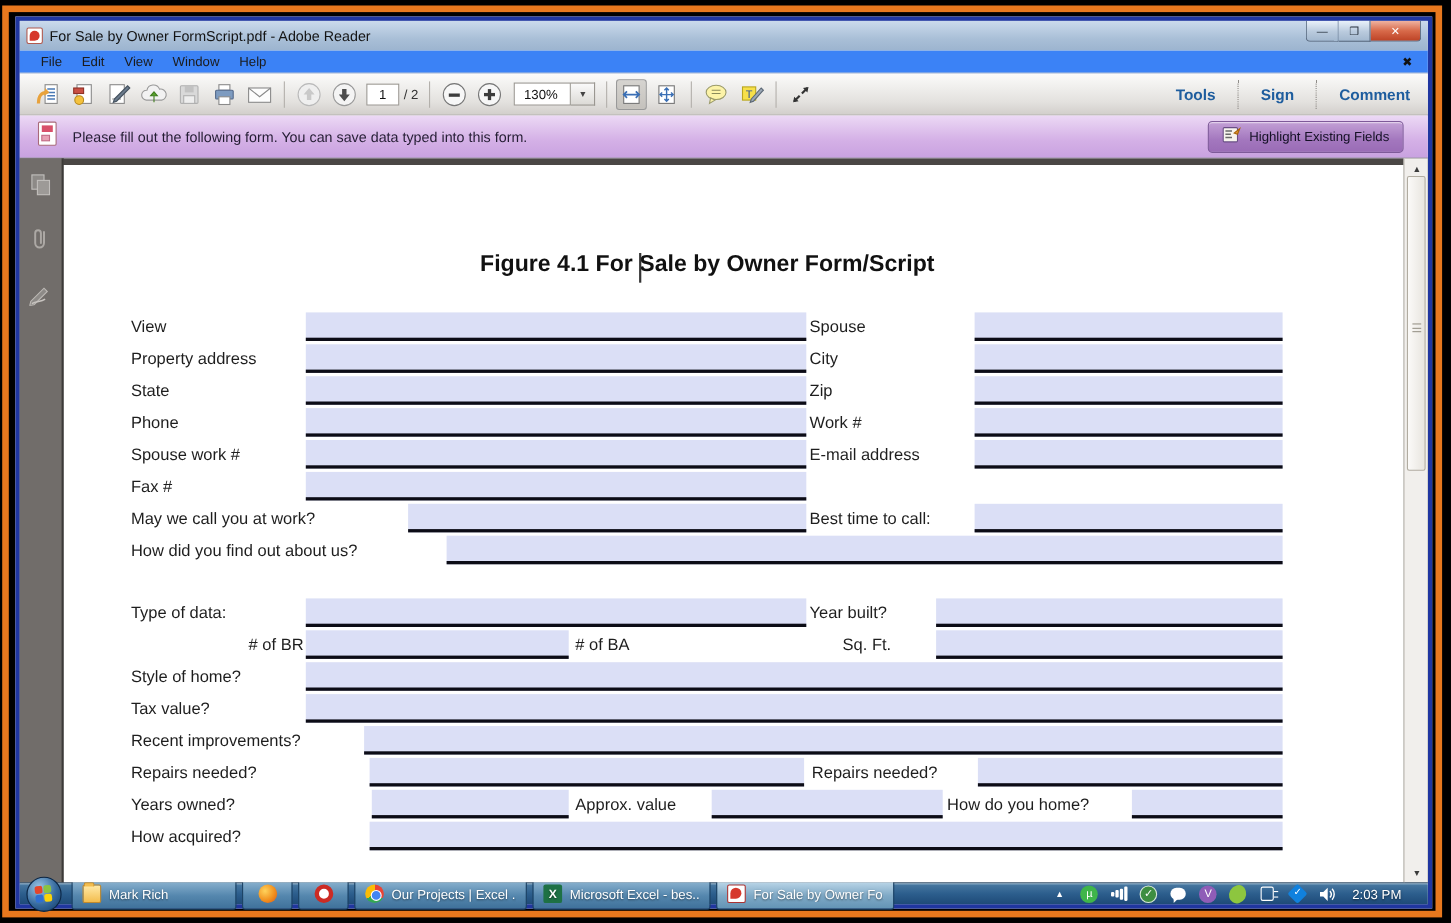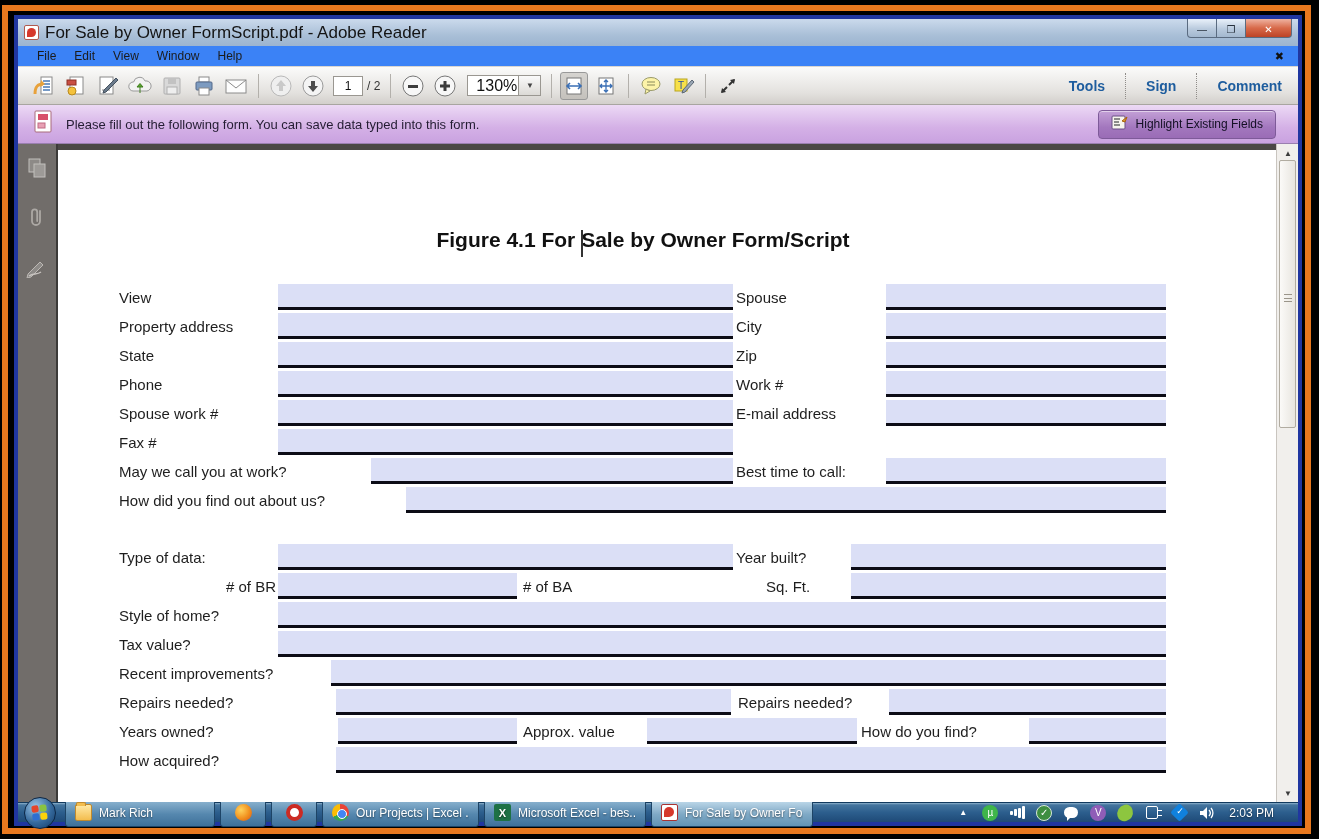--- a/index.html
+++ b/index.html
@@ -11,21 +11,21 @@
   .screen { position:absolute; left:14px; top:15px; width:1288px; height:811px;
             border:4px solid #2036a0; background:#fff; display:flex; flex-direction:column; }
 
   
   .titlebar { height:27px; background:linear-gradient(#cbdaec,#a9bfd7 60%,#9cb4cf);
               display:flex; align-items:center; padding:0 6px; flex:0 0 auto; }
   .app-ico { width:15px; height:15px; position:relative; background:#fff; border:1px solid #b05a50;
              border-radius:2px; margin-right:6px; }
   .app-ico::after { content:""; position:absolute; left:2px; top:2px; width:9px; height:9px;
                     background:#d6382c; border-radius:50% 50% 50% 0; }
-  .titletext { font-size:17px; color:#141414; flex:1 1 auto; white-space:nowrap; overflow:hidden; }
+  .titletext { font-size:13px; color:#141414; flex:1 1 auto; white-space:nowrap; overflow:hidden; }
   .winbtns { display:flex; margin-top:-8px; }
   .winbtn { height:19px; border:1px solid #5a6b80; border-top:none; display:flex; align-items:flex-end;
             justify-content:center; font-size:10px; color:#27313d; background:linear-gradient(#e9f1fa,#b9cadd 55%,#a3b8cf);
             padding-bottom:2px; }
   .winbtn.min { width:30px; border-radius:0 0 0 4px; }
   .winbtn.res { width:29px; border-left:none; }
   .winbtn.close { width:46px; border-left:none; border-radius:0 0 4px 0;
                   background:linear-gradient(#efb3a1,#d86a4a 50%,#bd4326); color:#fff; font-weight:bold; }
 
   
@@ -36,21 +36,21 @@
 
   
   .toolbar { height:38px; background:linear-gradient(#fbfbfa,#e3e1de 70%,#d2cfcb);
              border-bottom:1px solid #a8a5a0; display:flex; align-items:center; padding:0 10px;
              flex:0 0 auto; }
   .tbico { width:26px; height:26px; display:flex; align-items:center; justify-content:center; margin:0 3px; }
   .tbsep { width:1px; height:24px; background:#b3b0ab; margin:0 6px; }
   .pagebox { width:30px; height:20px; background:#fff; border:1px solid #9a9791; font-size:12px;
              color:#111; text-align:center; line-height:18px; margin:0 4px; }
   .pagetotal { font-size:12px; color:#333; margin-right:4px; }
-  .zoombox { height:21px; background:#fff; border:1px solid #9a9791; font-size:16px; color:#111;
+  .zoombox { height:21px; background:#fff; border:1px solid #9a9791; font-size:12px; color:#111;
              display:flex; align-items:center; padding:0 8px; margin-left:6px; width:52px; }
   .zoomdrop { width:22px; height:21px; border:1px solid #9a9791; border-left:none;
               background:linear-gradient(#fafafa,#dcdad6); font-size:8px; color:#444;
               display:flex; align-items:center; justify-content:center; }
   .fitbtn { width:28px; height:28px; border:1px solid #999; border-radius:3px;
             background:linear-gradient(#d6d4d0,#c4c1bc); display:flex; align-items:center;
             justify-content:center; margin:0 2px; }
   .fitbtn.flat { border-color:transparent; background:transparent; }
   .tb-right { margin-left:auto; display:flex; align-items:center; height:100%; }
   .tb-link { font-size:14px; font-weight:bold; color:#1e5d9e; padding:0 20px; }
@@ -394,21 +394,21 @@
 
             <div class="lbl" style="left:61px;top:539px">Repairs needed?</div>
             <div class="fld" style="left:278px;top:539px;width:395px"></div>
             <div class="lbl" style="left:680px;top:539px">Repairs needed?</div>
             <div class="fld" style="left:831px;top:539px;width:277px"></div>
 
             <div class="lbl" style="left:61px;top:568px">Years owned?</div>
             <div class="fld" style="left:280px;top:568px;width:179px"></div>
             <div class="lbl" style="left:465px;top:568px">Approx. value</div>
             <div class="fld" style="left:589px;top:568px;width:210px"></div>
-            <div class="lbl" style="left:803px;top:568px">How do you find?</div>
+            <div class="lbl" style="left:803px;top:568px">How do you home?</div>
             <div class="fld" style="left:971px;top:568px;width:137px"></div>
 
             <div class="lbl" style="left:61px;top:597px">How acquired?</div>
             <div class="fld" style="left:278px;top:597px;width:830px"></div>
           </div>
         </div>
 
         <div class="vscroll">
           <span class="scr-arrow scr-up">▲</span>
           <div class="scr-thumb">

